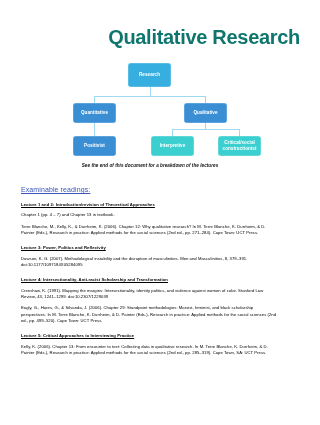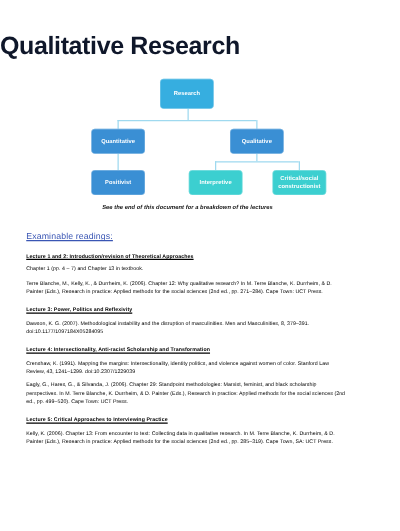--- a/index.html
+++ b/index.html
@@ -19,25 +19,25 @@
   .page {
     width: 300px;
     height: 425px;
     background: #ffffff;
     position: relative;
     box-sizing: border-box;
   }
 
   
   .doc-title {
-    text-align: left;
+    text-align: right;
     font-size: 20px;
     font-weight: bold;
     letter-spacing: -0.3px;
-    color: #0f172a;
+    color: #0f766e;
     margin: 0;
     padding-top: 26px;
     line-height: 1.1;
     font-family: "Liberation Sans", sans-serif;
   }
 
   
   .diagram {
     position: relative;
     width: 300px;

